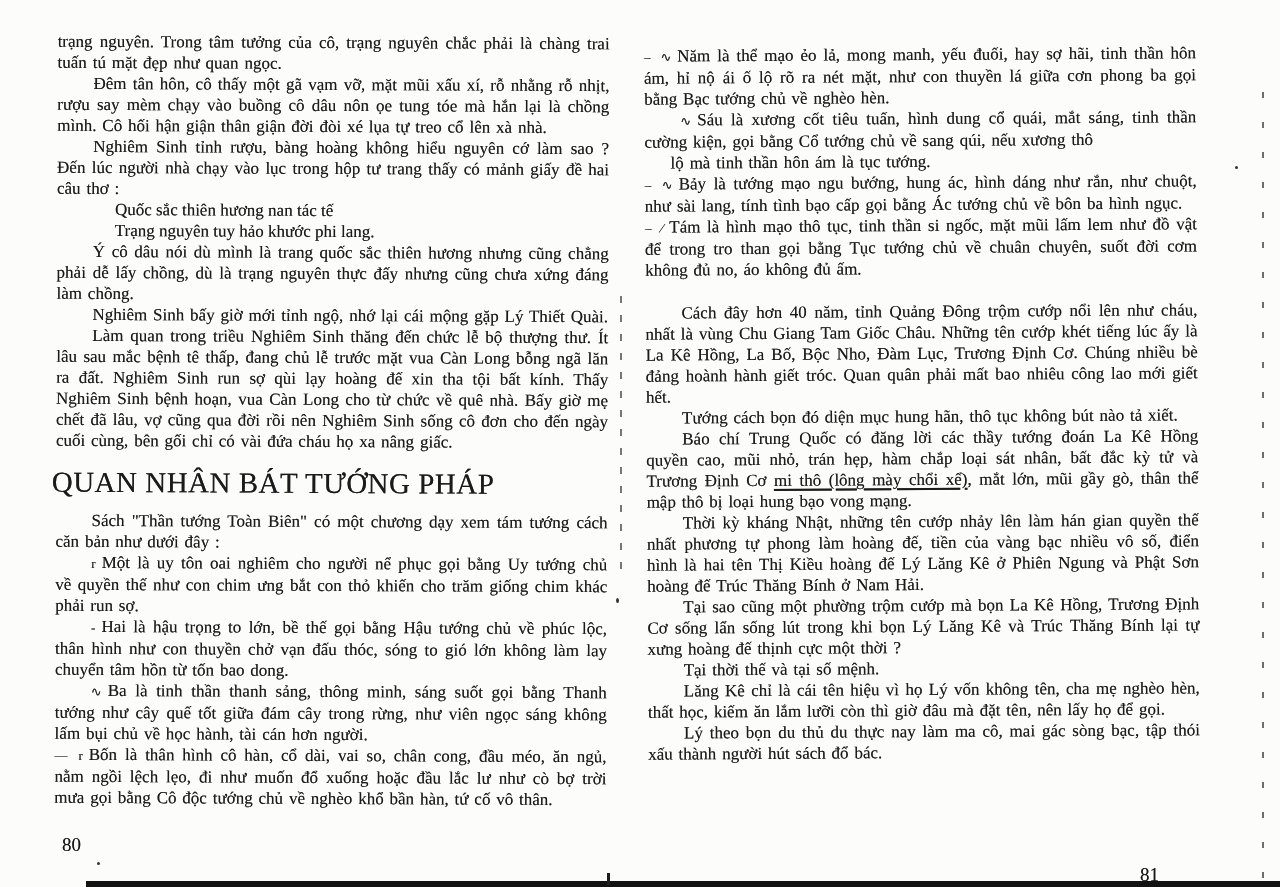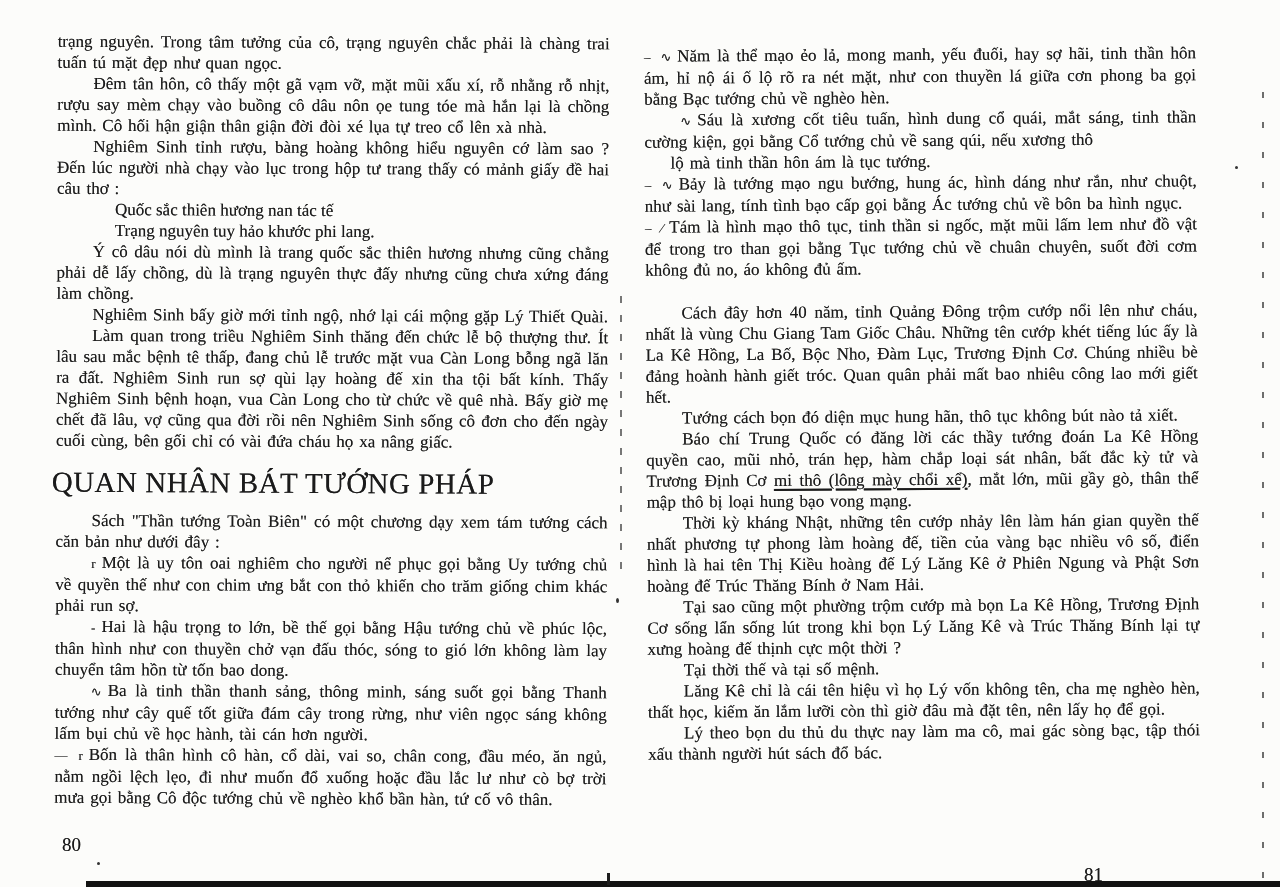--- a/index.html
+++ b/index.html
@@ -26,21 +26,21 @@
     margin:15px 0 11px -4px;font-family:"Liberation Serif",serif;
     text-shadow:0 0 .5px rgba(10,10,10,.7);white-space:nowrap;
   }
   .mark{font-size:13px;color:#2c2c2c;letter-spacing:2px;padding-right:4px;}
   u{text-underline-offset:3px;text-decoration-thickness:1.5px;}
   .pagenum{
     position:absolute;font-size:19px;color:#191919;
     text-shadow:0 0 .4px rgba(10,10,10,.6);
   }
   #pagenum-left{left:62px;top:834px;}
-  #pagenum-right{left:1084px;top:864px;}
+  #pagenum-right{left:1140px;top:864px;}
   
   .gutter-line{
     position:absolute;left:620px;top:296px;width:2px;height:276px;
     background:repeating-linear-gradient(to bottom,#4a4a4a 0 7px,transparent 7px 19px);
     opacity:.75;
   }
   .edge-line{
     position:absolute;left:1262px;top:92px;width:2px;height:788px;
     background:repeating-linear-gradient(to bottom,#303030 0 6px,transparent 6px 30px);
     opacity:.7;

